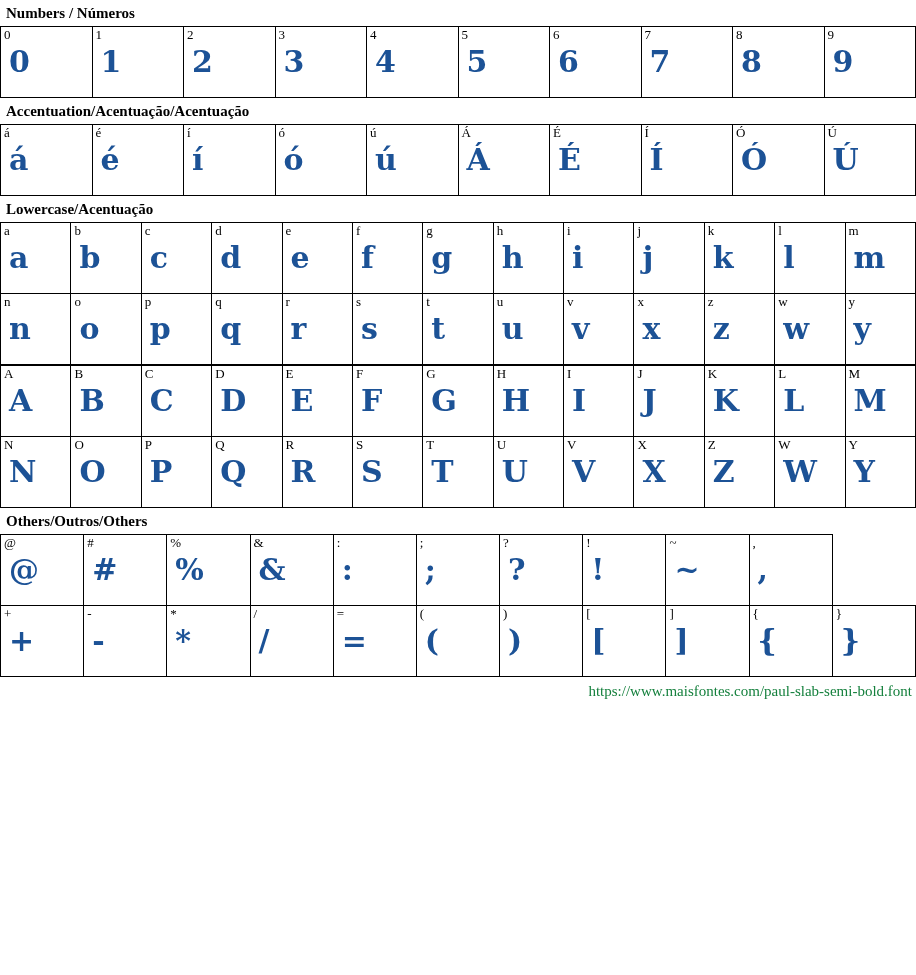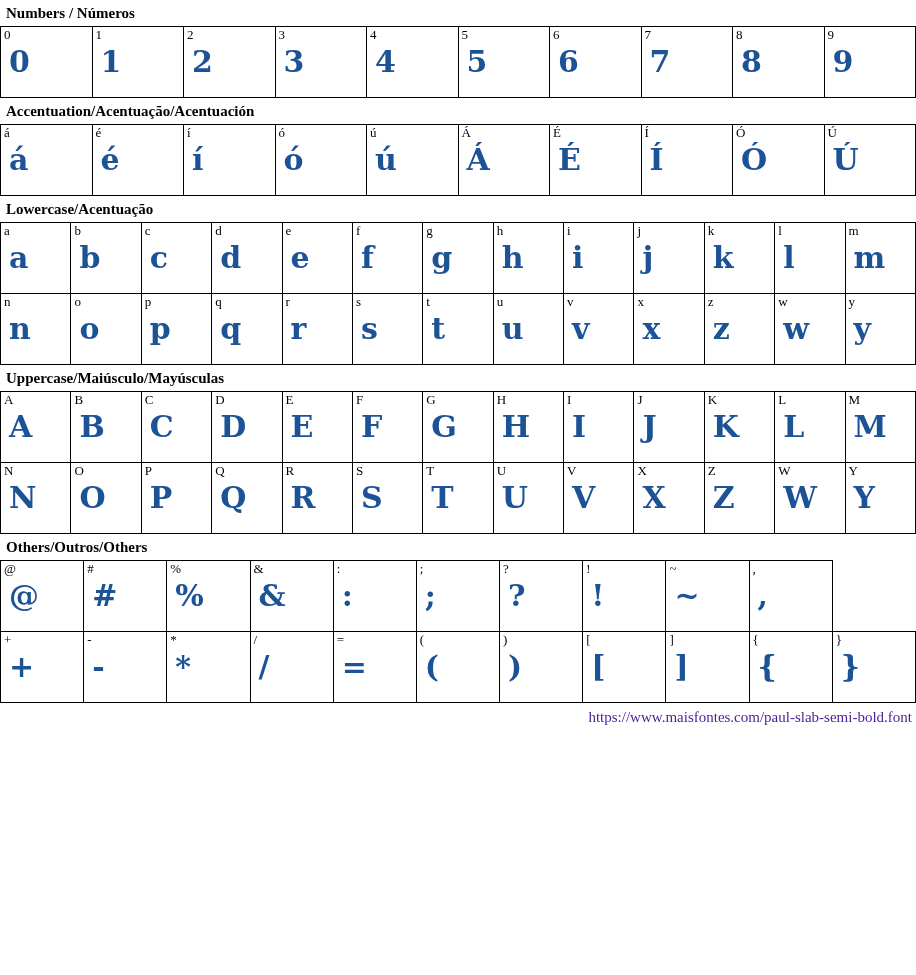--- a/index.html
+++ b/index.html
@@ -55,21 +55,21 @@
     color: #1c5296;
     padding: 3px 0 0 8px;
     display: block;
   }
   .footer {
     text-align: right;
     font-family: "Liberation Serif", serif;
     font-size: 15px;
     line-height: 20px;
     padding: 4px 4px 0 0;
-    color: #4c1d95;
+    color: #15803d;
   }
 </style>
 </head>
 <body>
 
 <div class="page">
 
   <div class="section-title">Numbers / Números</div>
   <table class="glyphs">
     <tbody>
@@ -111,21 +111,21 @@
             <span class="cell-glyph">8</span>
           </td>
       <td>
             <span class="cell-label">9</span>
             <span class="cell-glyph">9</span>
           </td>
     </tr>
   </tbody>
     </table>
 
-  <div class="section-title">Accentuation/Acentuação/Acentuación</div>
+  <div class="section-title">Accentuation/Acentuação/Acentuação</div>
   <table class="glyphs">
     <tbody>
         <tr>
       <td>
             <span class="cell-label">á</span>
             <span class="cell-glyph">á</span>
           </td>
       <td>
             <span class="cell-label">é</span>
             <span class="cell-glyph">é</span>
@@ -273,21 +273,20 @@
             <span class="cell-glyph">w</span>
           </td>
       <td>
             <span class="cell-label">y</span>
             <span class="cell-glyph">y</span>
           </td>
     </tr>
   </tbody>
     </table>
 
-  <div class="section-title">Uppercase/Maiúsculo/Mayúsculas</div>
   <table class="glyphs">
     <tbody>
         <tr>
       <td>
             <span class="cell-label">A</span>
             <span class="cell-glyph">A</span>
           </td>
       <td>
             <span class="cell-label">B</span>
             <span class="cell-glyph">B</span>

